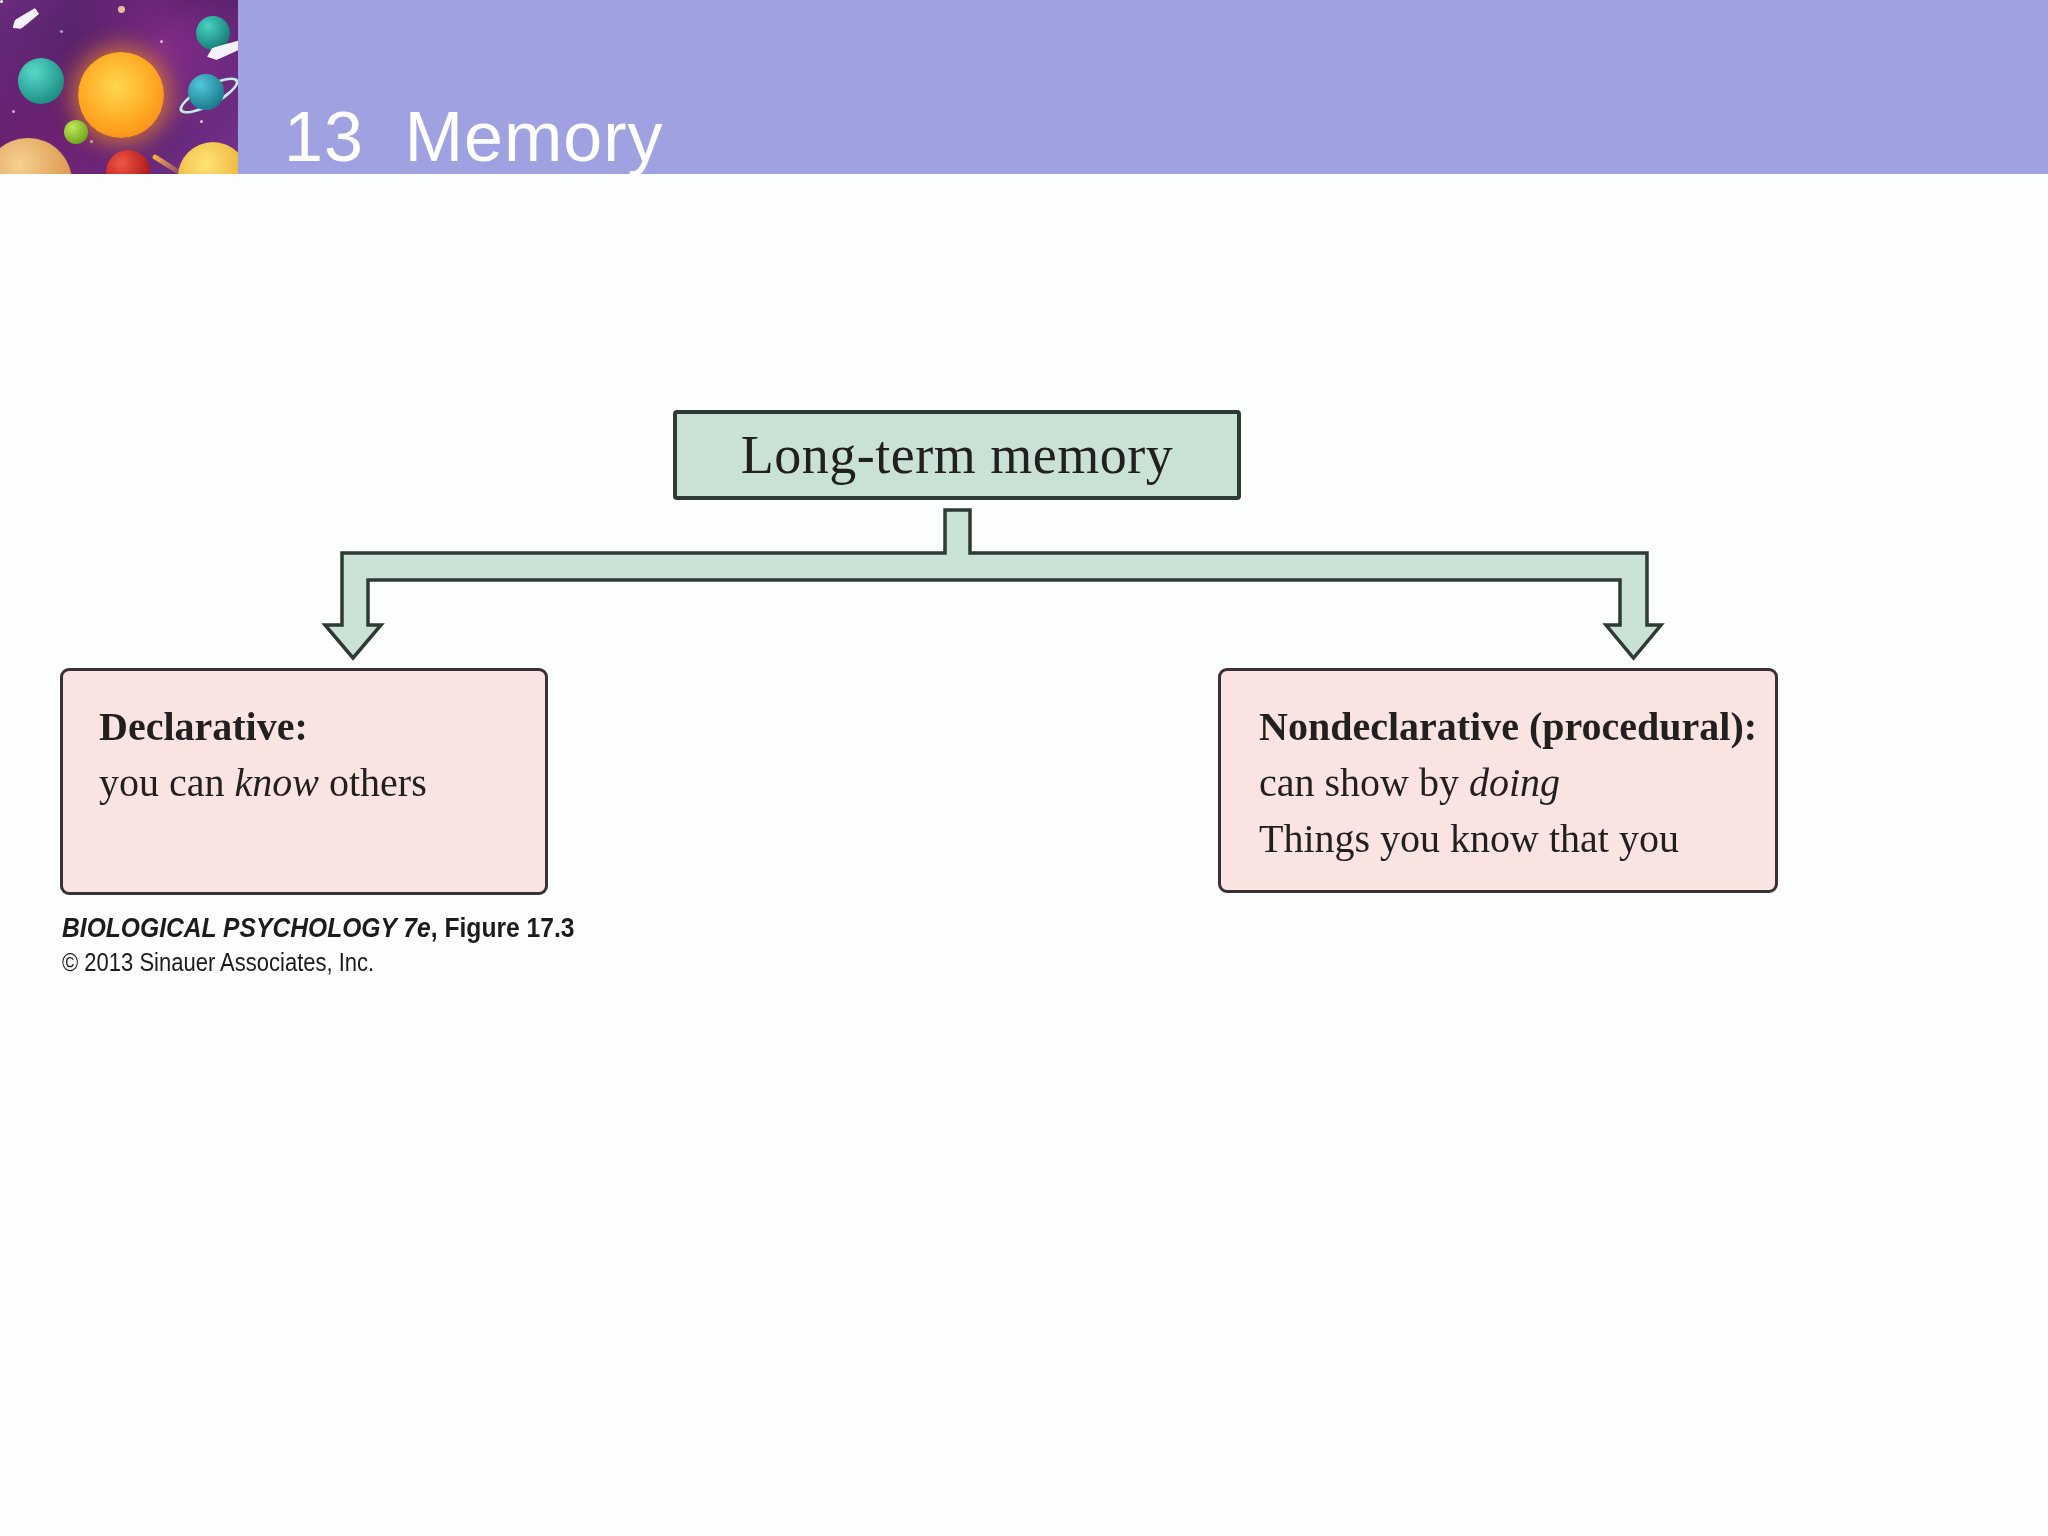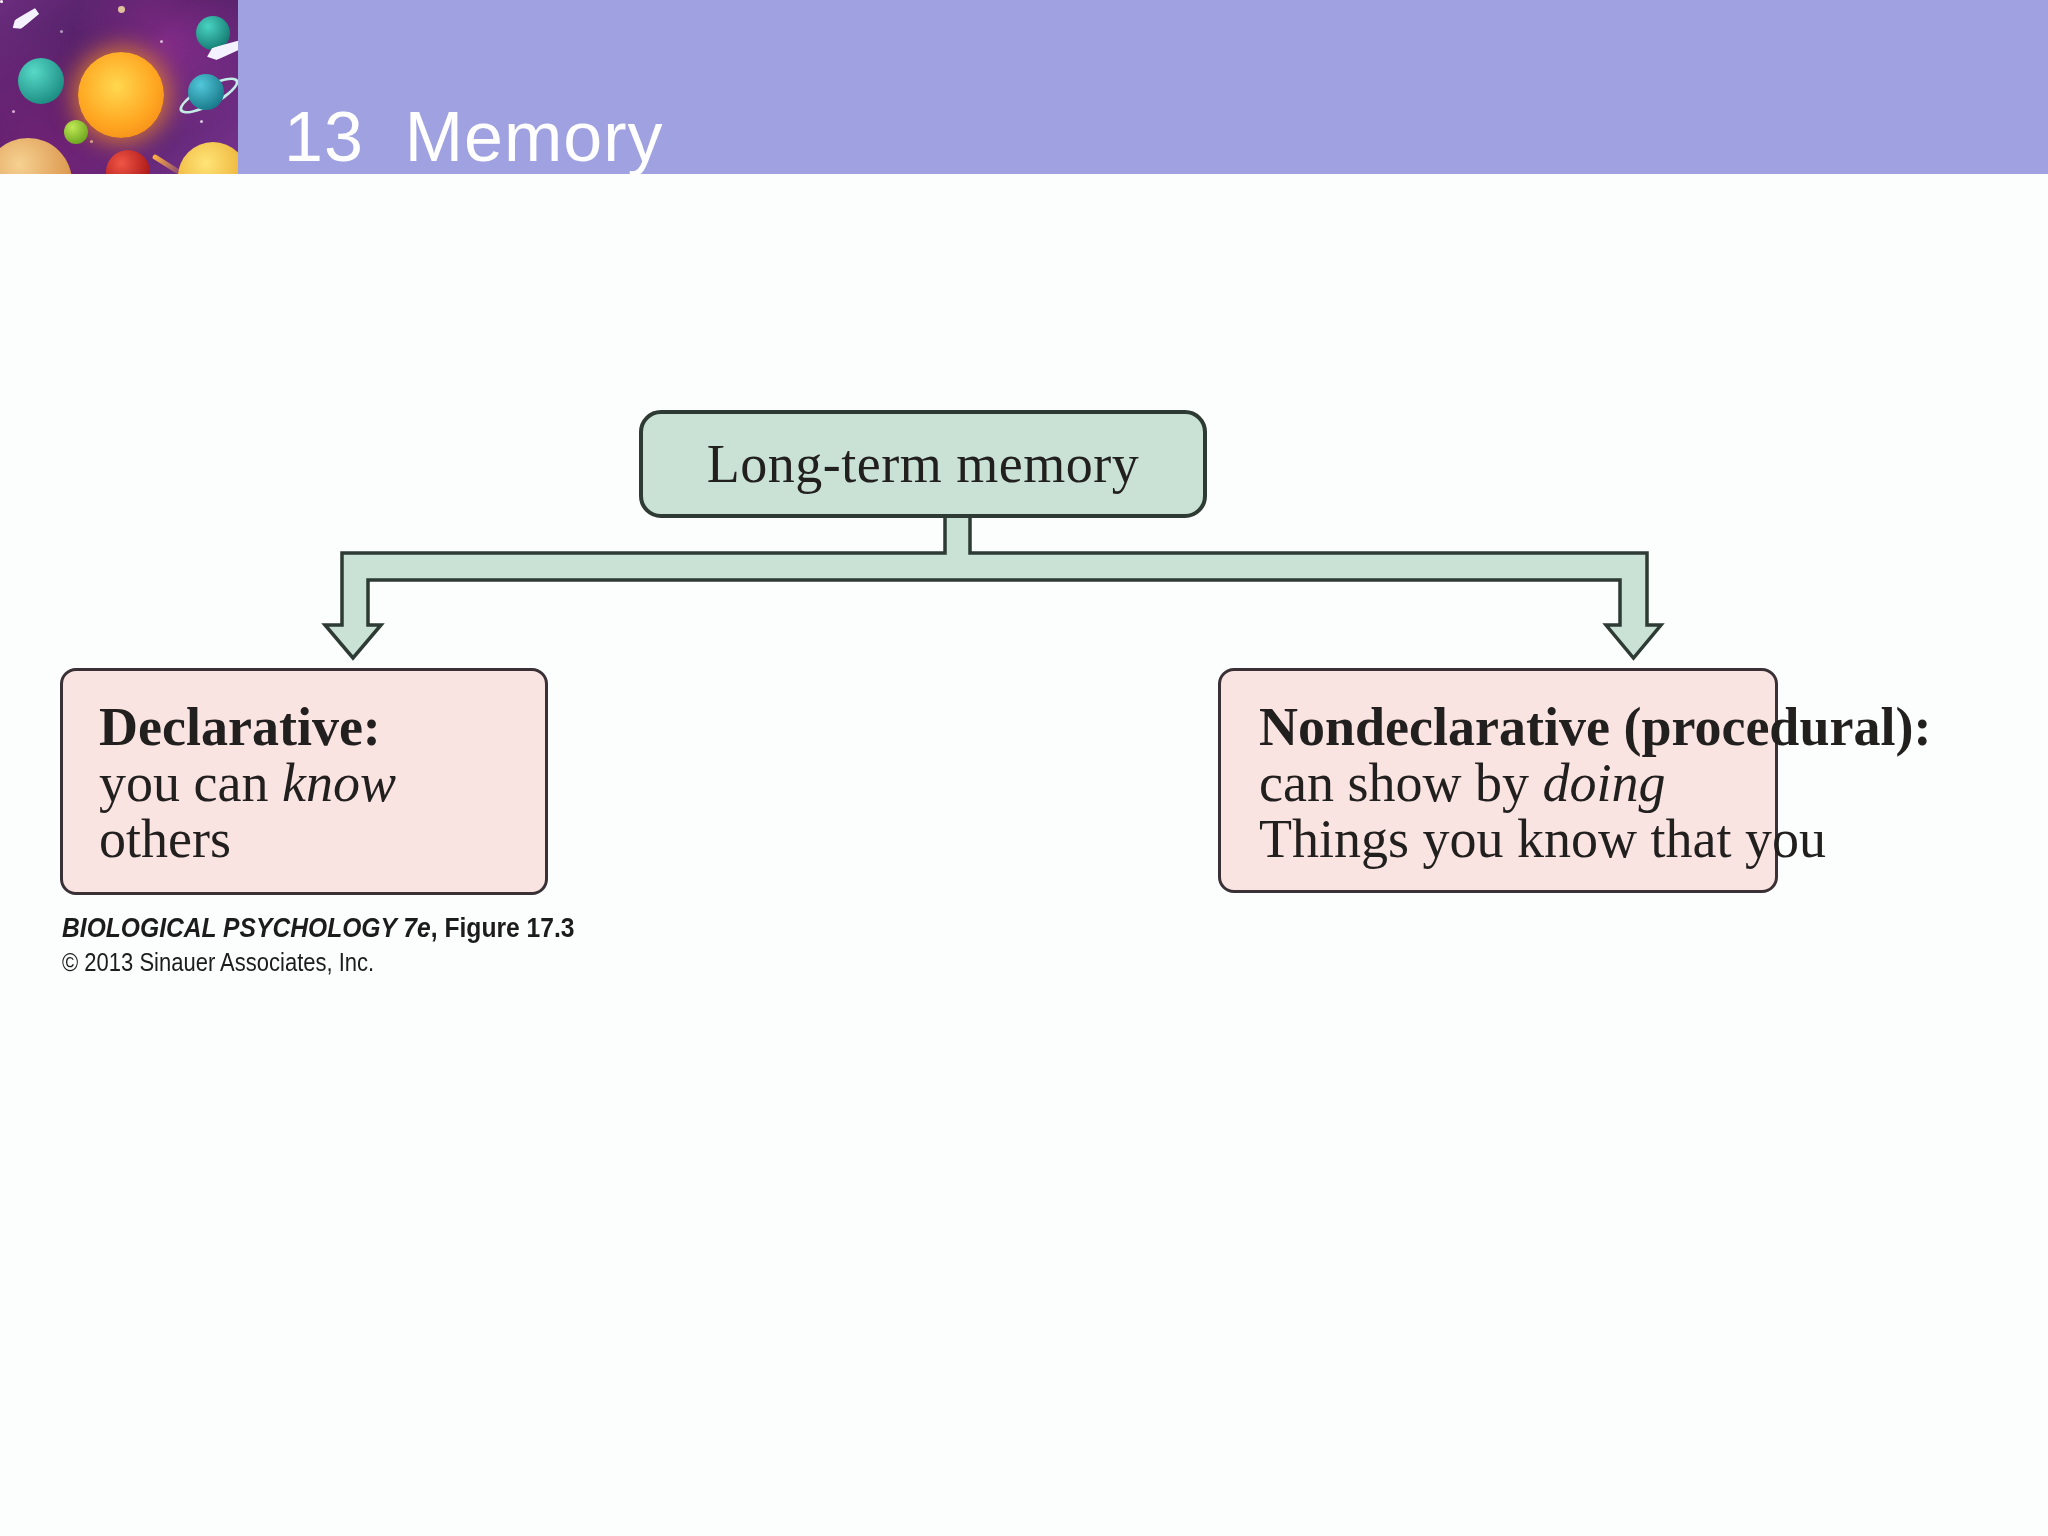--- a/index.html
+++ b/index.html
@@ -65,30 +65,30 @@
     background:linear-gradient(90deg,#ffb340,transparent);transform:rotate(32deg);}
 
   
   .connector{position:absolute;left:0;top:0;pointer-events:none;}
   .connector path{fill:var(--node-green,#c9e2d5);stroke:var(--line-dark,#2d3b34);
     stroke-width:3.5;stroke-linejoin:miter;}
 
   
   .node{position:absolute;box-sizing:border-box;color:var(--body-text,#221f1f);}
   .node-root{
-    left:639px;top:410px;width:568px;height:108px;
+    left:673px;top:410px;width:568px;height:90px;
     background:var(--node-green,#c9e2d5);
-    border:4px solid var(--line-dark,#2d3b34);border-radius:22px;
+    border:4px solid var(--line-dark,#2d3b34);border-radius:4px;
     display:flex;align-items:center;justify-content:center;
     font-size:54px;letter-spacing:.5px;
   }
   .node-leaf{
     background:var(--node-pink,#fae4e2);
-    border:3px solid var(--border-pink,#3a3136);border-radius:16px;
-    font-size:54px;line-height:56px;
+    border:3px solid var(--border-pink,#3a3136);border-radius:9px;
+    font-size:40px;line-height:56px;
   }
   .node-declarative{left:60px;top:668px;width:488px;height:227px;padding:28px 20px 0 36px;}
   .node-nondeclarative{left:1218px;top:668px;width:560px;height:225px;padding:28px 10px 16px 38px;white-space:nowrap;}
   .node-leaf p{margin:0;}
   .node-title{font-weight:bold;}
   .node-leaf em{font-style:italic;}
 
   
   .credit{
     position:absolute;left:62px;top:910px;

